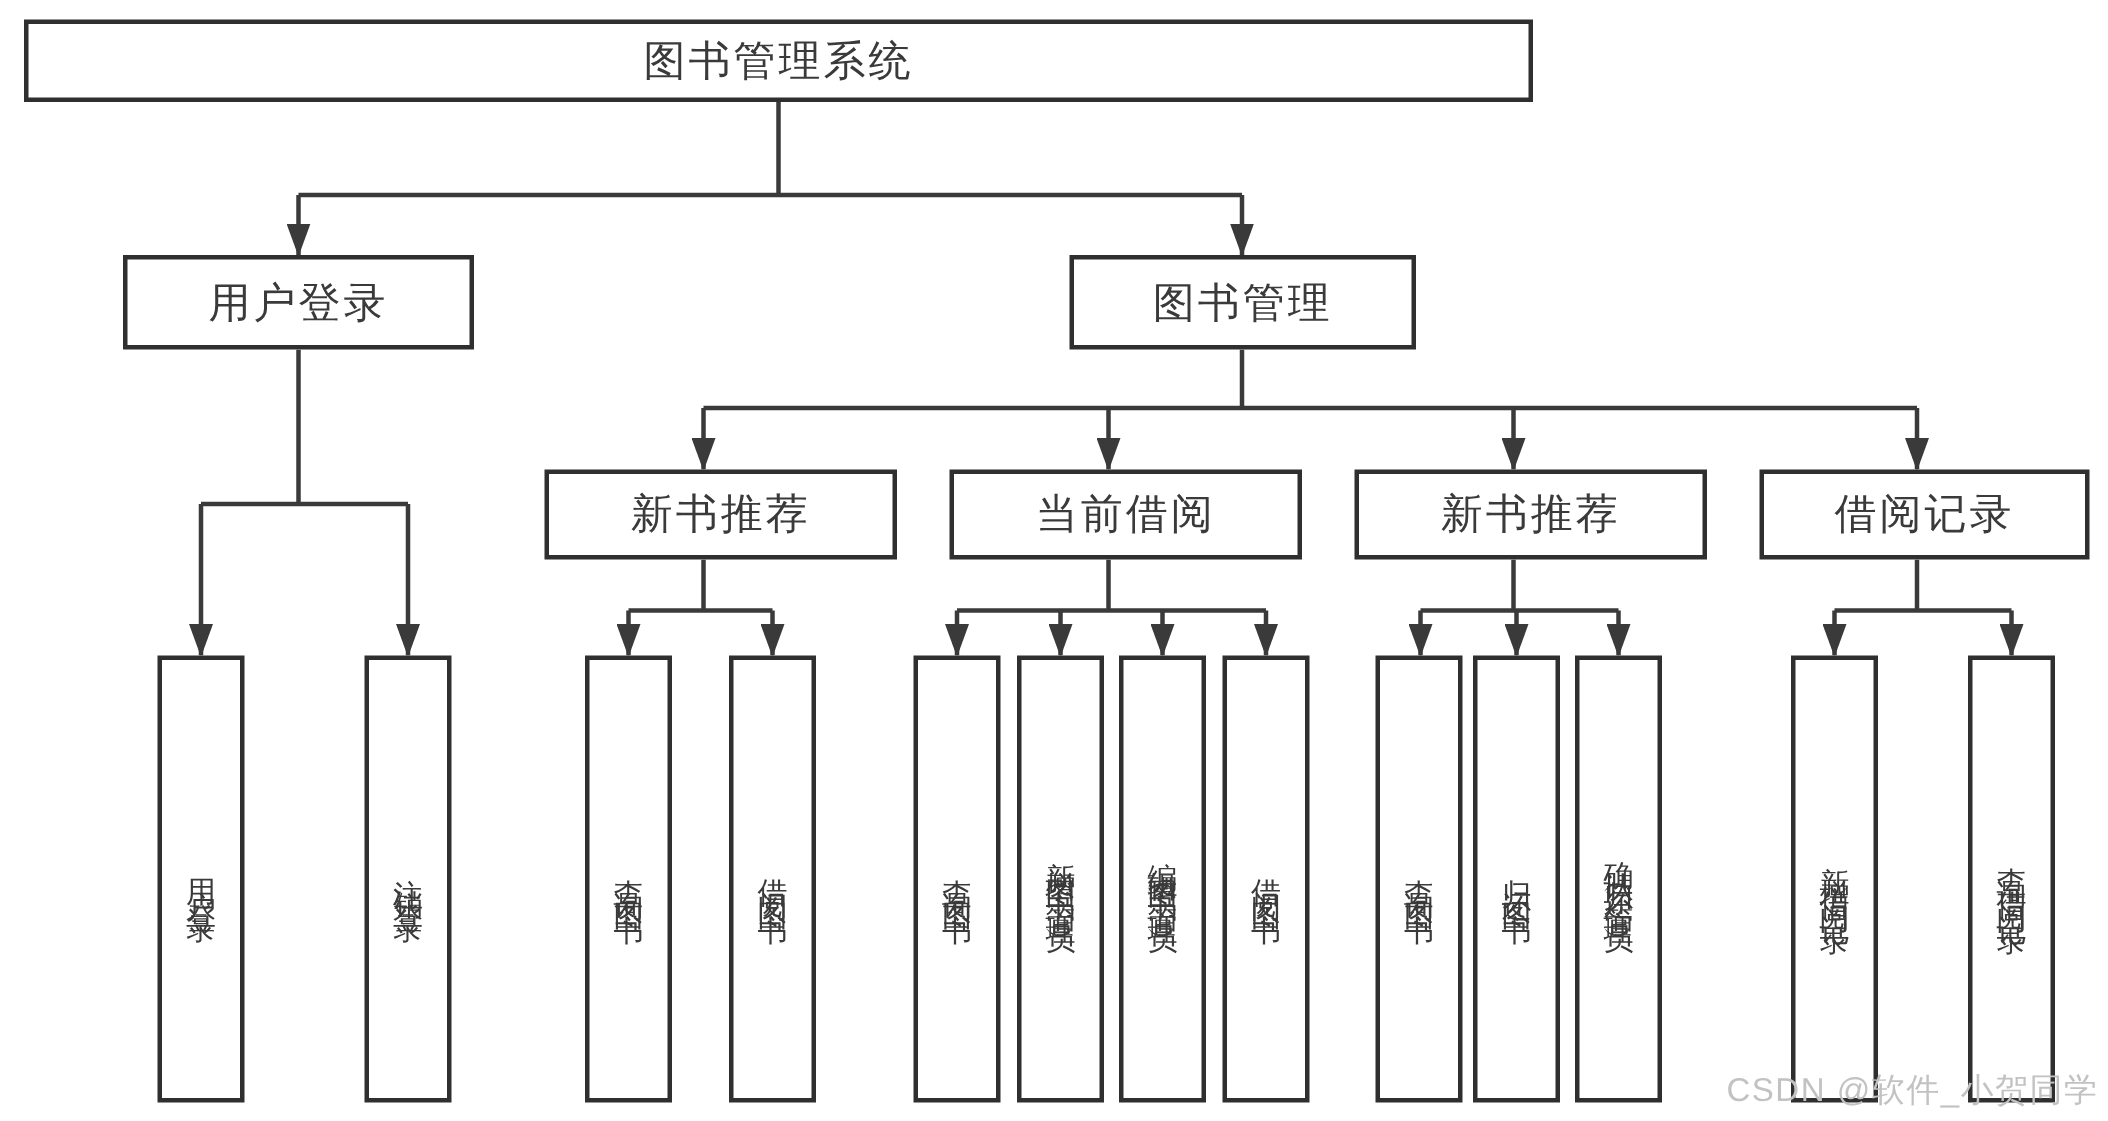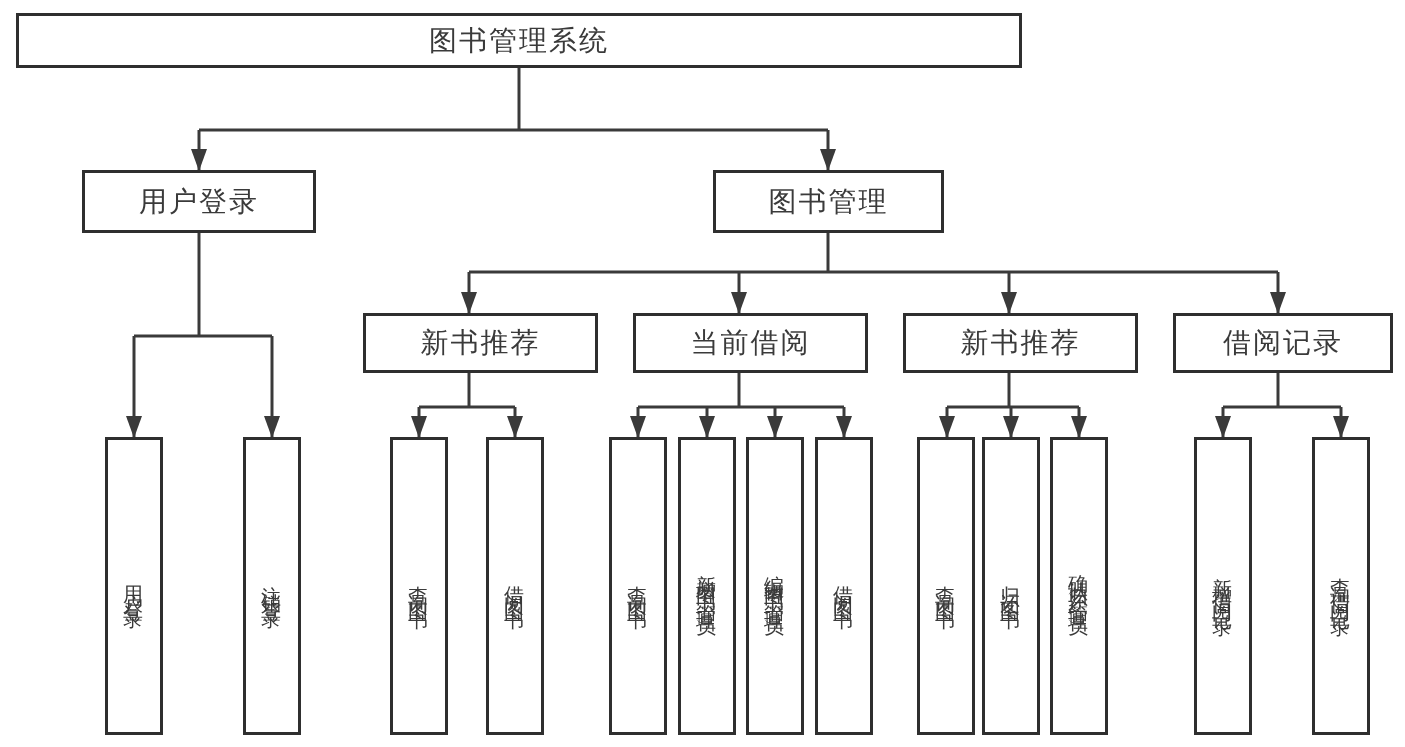--- a/index.html
+++ b/index.html
@@ -161,14 +161,15 @@
   <div class="node leaf dense n-l7">编辑图书（管理员）</div>
   <div class="node leaf n-l8">借阅图书</div>
 
   <div class="node leaf n-l9">查询图书</div>
   <div class="node leaf n-l10">归还图书</div>
   <div class="node leaf dense n-l11">确认归还（管理员）</div>
 
   <div class="node leaf n-l12">新增借阅记录</div>
   <div class="node leaf n-l13">查询借阅记录</div>
 
+  <div class="watermark">CSDN @软件_小贺同学</div>
 
 </div>
 
 </body></html>

